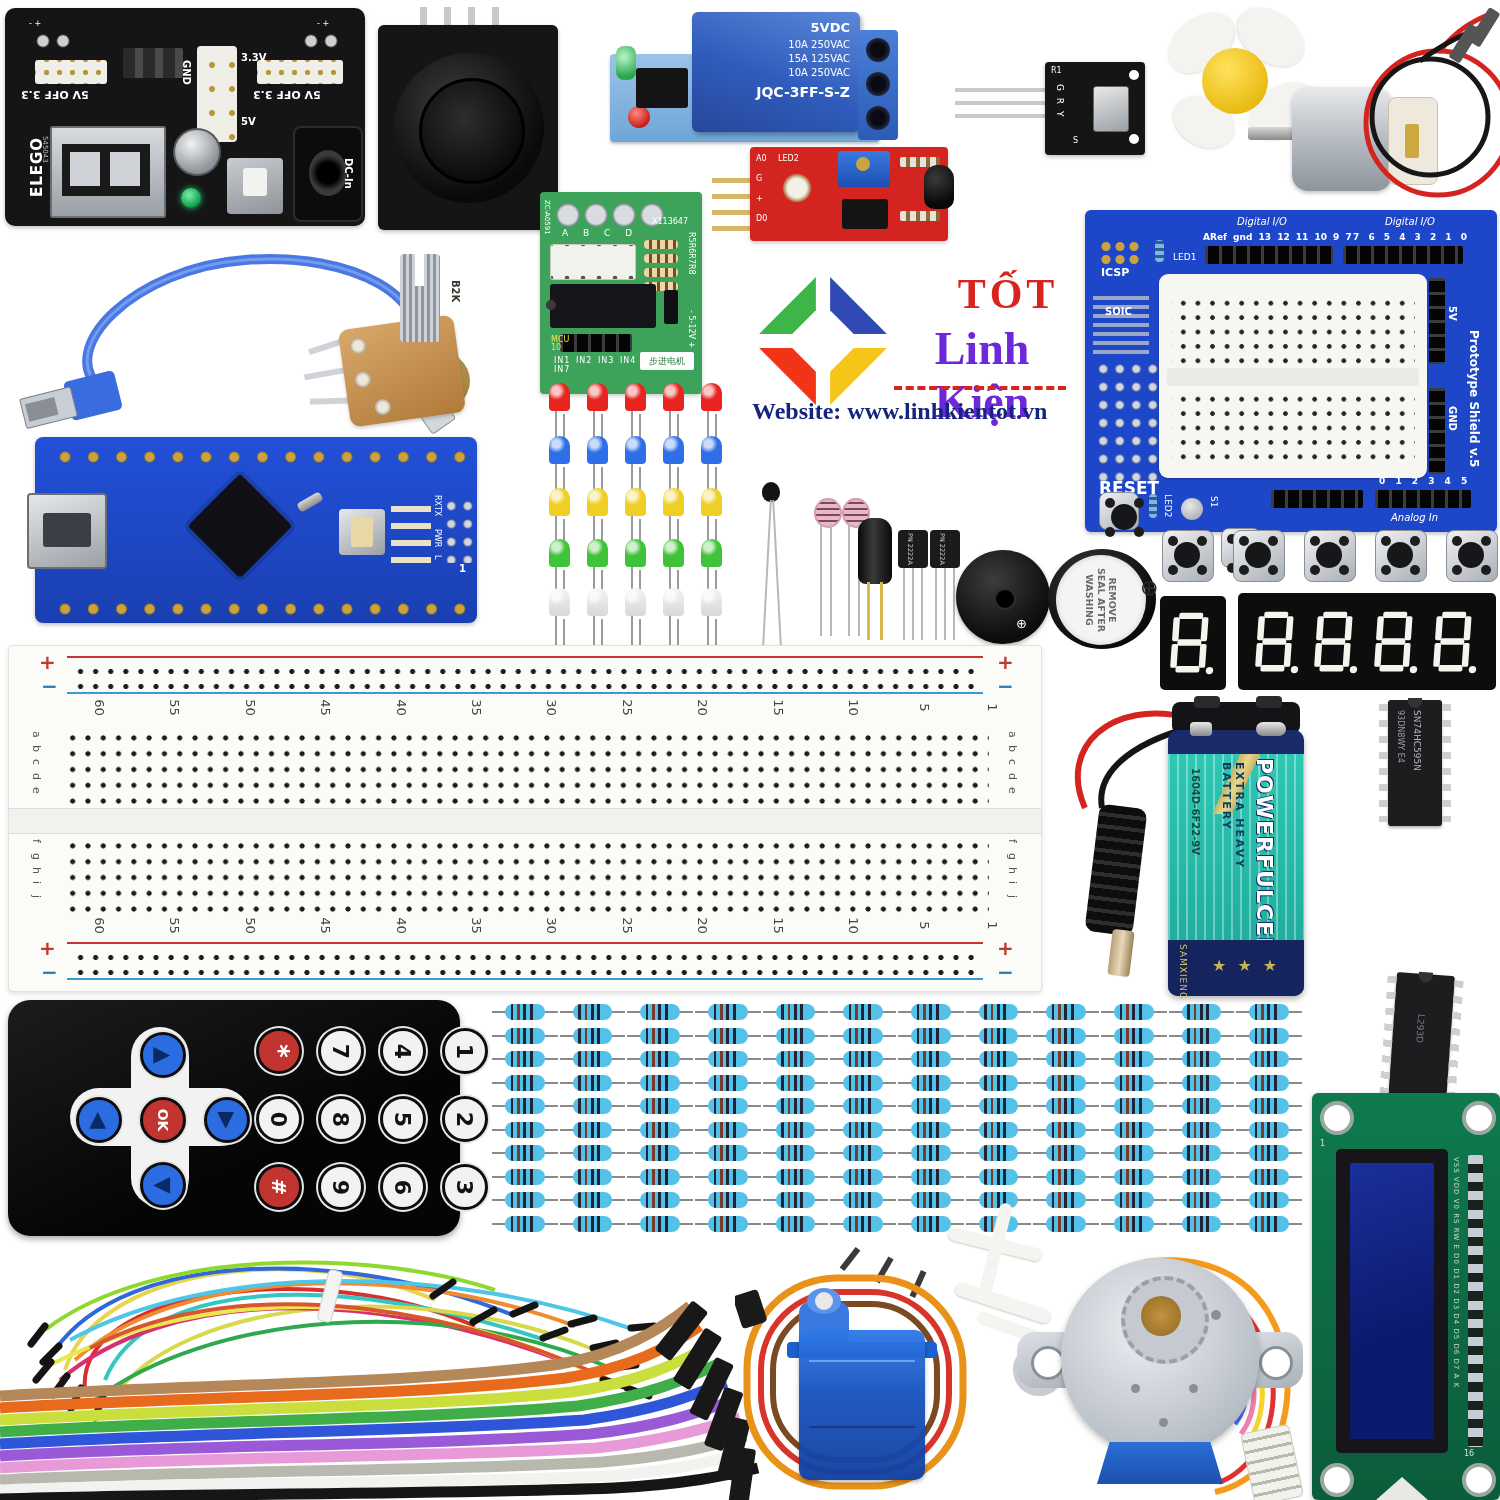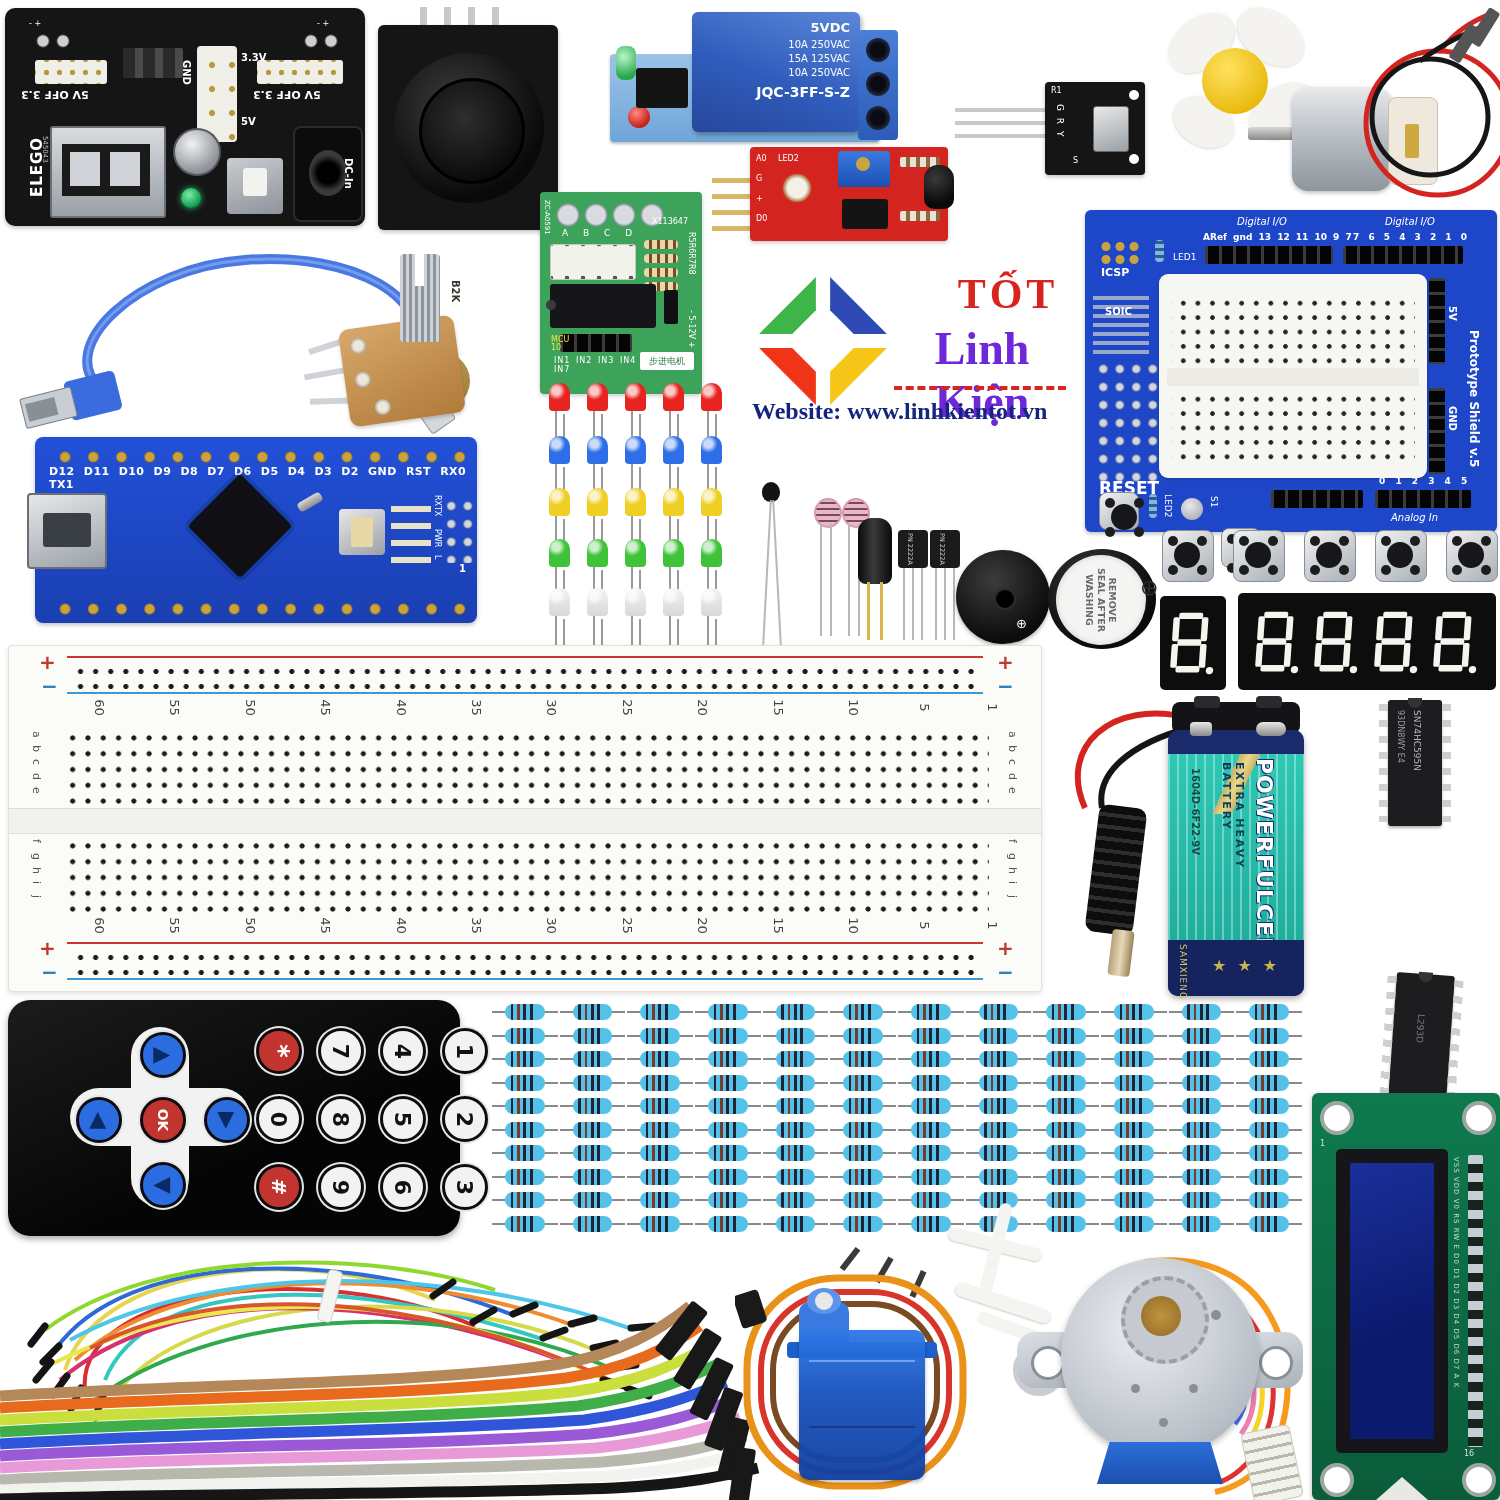--- a/index.html
+++ b/index.html
@@ -119,21 +119,21 @@
       <div class="a w" style="right:10px;top:55px;text-align:right;font-size:10px">10A 250VAC</div>
       <div class="a w" style="right:10px;top:72px;text-align:right;font-size:14px;font-weight:bold">JQC-3FF-S-Z</div>
     </div>
     <div class="a" style="left:252px;top:24px;width:40px;height:110px;background:linear-gradient(180deg,#4a7fd8,#2c5cb8);border-radius:4px">
       <div class="a" style="left:8px;top:8px;width:24px;height:24px;border-radius:50%;background:radial-gradient(circle,#0a0a14 40%,#3a4a6a)"></div>
       <div class="a" style="left:8px;top:42px;width:24px;height:24px;border-radius:50%;background:radial-gradient(circle,#0a0a14 40%,#3a4a6a)"></div>
       <div class="a" style="left:8px;top:76px;width:24px;height:24px;border-radius:50%;background:radial-gradient(circle,#0a0a14 40%,#3a4a6a)"></div>
     </div>
   </div>
 
-  <div class="a" style="left:955px;top:60px;width:200px;height:115px">
+  <div class="a" style="left:955px;top:40px;width:200px;height:115px">
     <div class="a" style="left:0;top:48px;width:92px;height:30px;background-image:repeating-linear-gradient(0deg,#c9c9c9 0 4px,rgba(0,0,0,0) 4px 13px)"></div>
     <div class="a pcb-black" style="left:90px;top:22px;width:100px;height:93px;border-radius:4px">
       <div class="a w" style="left:6px;top:4px;font-size:8px">R1</div>
       <div class="a w v" style="left:10px;top:22px;font-size:9px;letter-spacing:2px">G R Y</div>
       <div class="a w" style="left:28px;top:74px;font-size:8px">S</div>
       <div class="a" style="left:48px;top:24px;width:34px;height:44px;background:linear-gradient(160deg,#e8e8e8,#9aa0a6);border-radius:3px;border:1px solid #666"></div>
       <div class="a" style="left:84px;top:8px;width:10px;height:10px;border-radius:50%;background:#fff"></div>
       <div class="a" style="left:84px;top:72px;width:10px;height:10px;border-radius:50%;background:#fff"></div>
     </div>
   </div>
@@ -280,21 +280,20 @@
     <div class="a hdr" style="left:186px;top:280px;width:92px;height:18px"></div>
     <div class="a hdr" style="left:290px;top:280px;width:96px;height:18px"></div>
     <div class="a w" style="left:294px;top:266px;font-size:9px;font-weight:bold;word-spacing:7px">0 1 2 3 4 5</div>
     <div class="a w" style="left:306px;top:302px;font-size:10px;font-style:italic">Analog In</div>
   </div>
 
   <div class="a" style="left:35px;top:437px;width:442px;height:186px">
     <div class="a" style="left:0;top:0;width:442px;height:186px;background:linear-gradient(180deg,#2250d8,#1a3fb2);border-radius:8px;box-shadow:0 2px 4px rgba(0,0,0,.25)"></div>
     <div class="a goldrow" style="left:10px;top:6px;width:424px;height:22px"></div>
     <div class="a goldrow" style="left:10px;top:158px;width:424px;height:22px"></div>
-    <div class="a w b" style="left:14px;top:28px;width:420px;font-size:11px;word-spacing:5px;letter-spacing:.4px">D12 D11 D10 D9 D8 D7 D6 D5 D4 D3 D2 GND RST RX0 TX1</div>
     <div class="a" style="left:-8px;top:56px;width:76px;height:72px;background:linear-gradient(160deg,#e6e8ea,#9aa0a6);border:2px solid #6a6f75;border-radius:4px">
       <div class="a" style="left:14px;top:18px;width:48px;height:34px;background:#3a3f45;border-radius:3px"></div>
     </div>
     <div class="a" style="left:168px;top:52px;width:74px;height:74px;background:#101014;transform:rotate(45deg);border-radius:4px;box-shadow:0 0 0 4px rgba(0,0,0,.15)"></div>
     <div class="a" style="left:262px;top:60px;width:26px;height:10px;background:linear-gradient(180deg,#d8d8d8,#8a8a8a);border-radius:4px;transform:rotate(-30deg)"></div>
     <div class="a" style="left:304px;top:72px;width:46px;height:46px;background:linear-gradient(150deg,#e8e8e8,#9aa0a6);border-radius:4px">
       <div class="a" style="left:12px;top:8px;width:22px;height:30px;background:#e8d8a8;border-radius:2px"></div>
     </div>
     <div class="a" style="left:356px;top:62px;width:40px;height:64px;background-image:repeating-linear-gradient(0deg,#e8e2c8 0 6px,rgba(0,0,0,0) 6px 17px)"></div>
     <div class="a w v" style="left:398px;top:58px;font-size:8px">RXTX</div>

